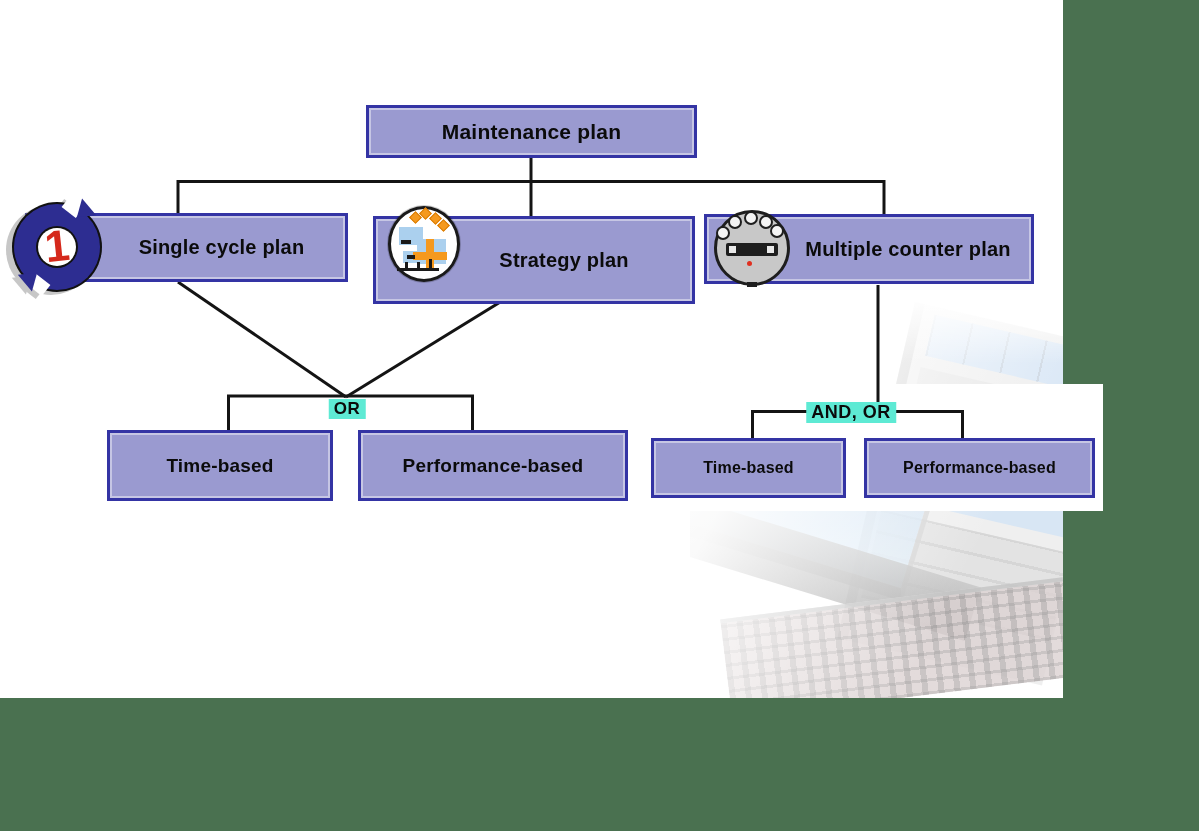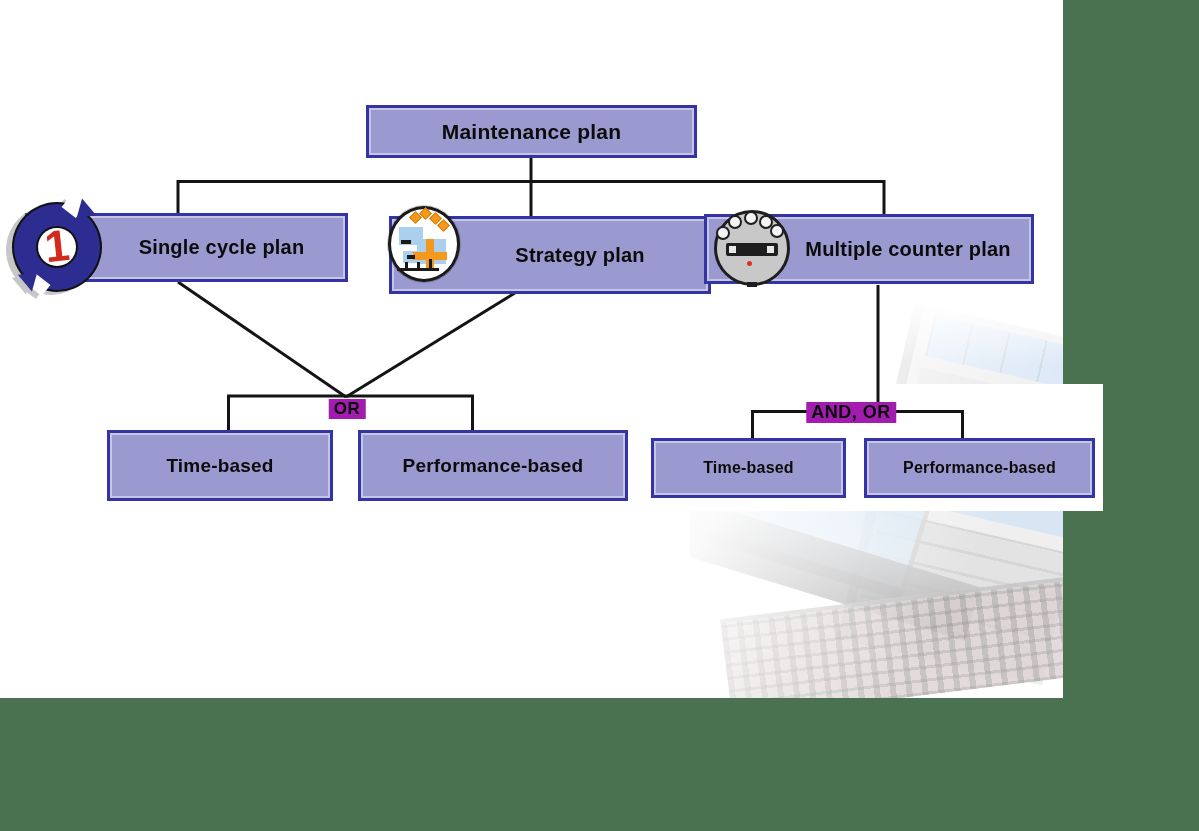--- a/index.html
+++ b/index.html
@@ -57,29 +57,29 @@
   
   svg.connectors{position:absolute;left:0;top:0;z-index:4;pointer-events:none;}
 
   
   .node{position:absolute;display:flex;align-items:center;justify-content:center;
       background:var(--box-fill);border:3px solid var(--box-border);
       box-shadow:inset 0 0 0 2px var(--box-inner);
       color:#0b0b0b;font-weight:700;letter-spacing:.2px;z-index:5;text-align:center;}
   .n-root{left:366px;top:78px;width:331px;height:53px;font-size:21px;margin-top:27px;}
   .n-single{left:25px;top:213px;width:323px;height:69px;font-size:20px;padding-left:70px;}
-  .n-strategy{left:389px;top:216px;width:322px;height:78px;font-size:20px;padding-left:60px;}
+  .n-strategy{left:373px;top:216px;width:322px;height:88px;font-size:20px;padding-left:60px;}
   .n-counter{left:704px;top:214px;width:330px;height:70px;font-size:20px;padding-left:78px;}
   .n-time-l{left:107px;top:430px;width:226px;height:71px;font-size:19px;}
   .n-perf-l{left:358px;top:430px;width:270px;height:71px;font-size:19px;}
   .n-time-r{left:651px;top:438px;width:195px;height:60px;font-size:16px;}
   .n-perf-r{left:864px;top:438px;width:231px;height:60px;font-size:16px;}
 
   
-  .junction{position:absolute;transform:translateX(-50%);background:#a21caf;color:#0b0b0b;
+  .junction{position:absolute;transform:translateX(-50%);background:#5eead4;color:#0b0b0b;
       font-weight:700;font-size:17px;letter-spacing:.5px;padding:0 5px;z-index:5;white-space:nowrap;}
   .j-or{left:347px;top:399px;}
   .j-andor{left:851px;top:402px;font-size:18px;}
 
   
   .icon{position:absolute;z-index:6;}
   
   .ic-cycle{left:12px;top:202px;width:90px;height:90px;filter:drop-shadow(-6px 3px 0 rgba(130,130,130,.45));}
   .ic-cycle .ring{position:absolute;inset:2px;border-radius:50%;background:var(--icon-navy);
       box-shadow:0 0 0 2px #111;}

